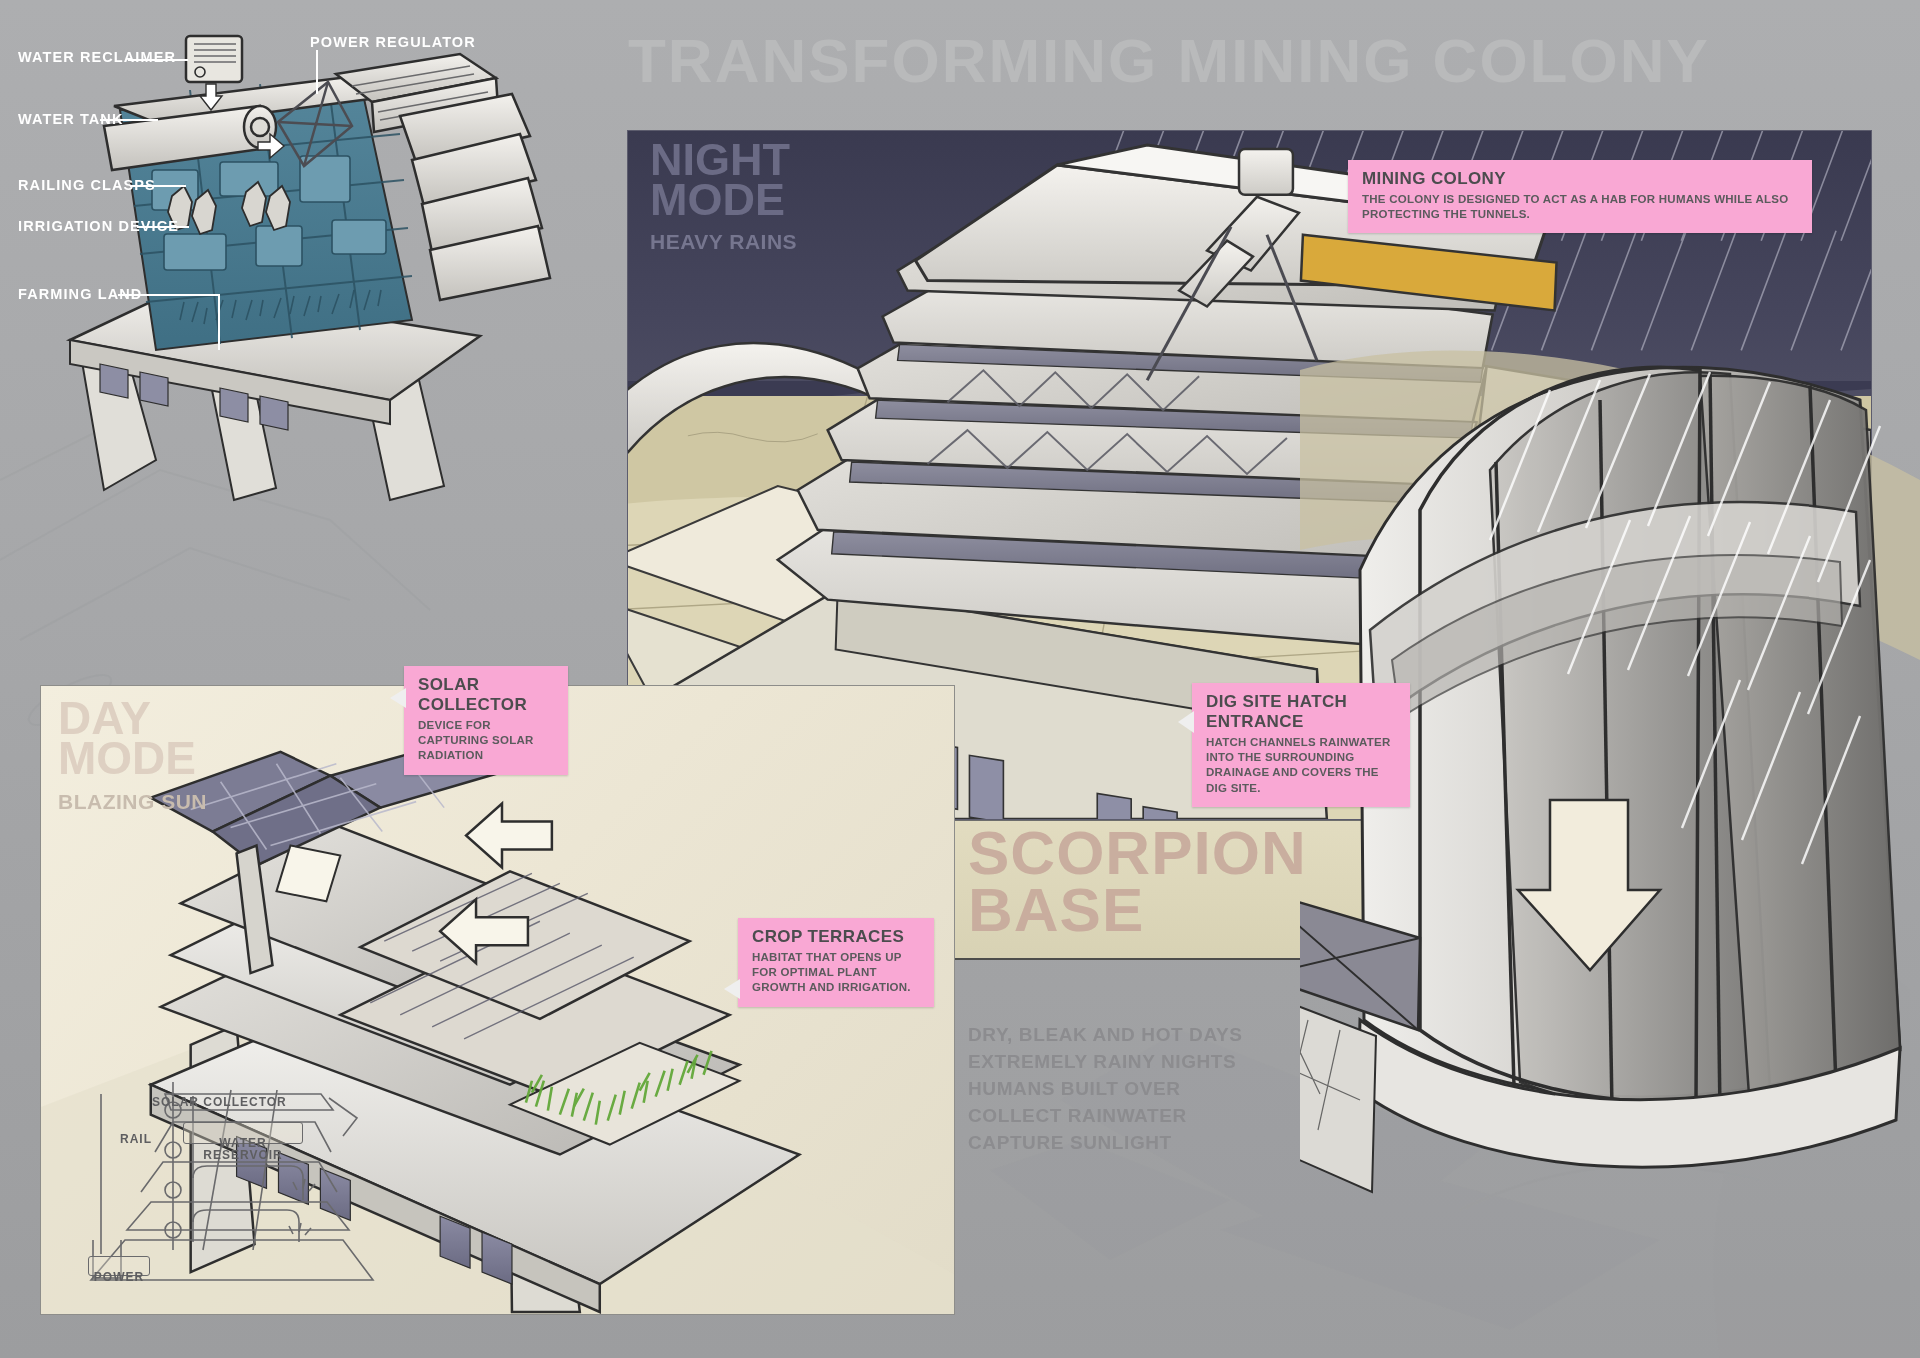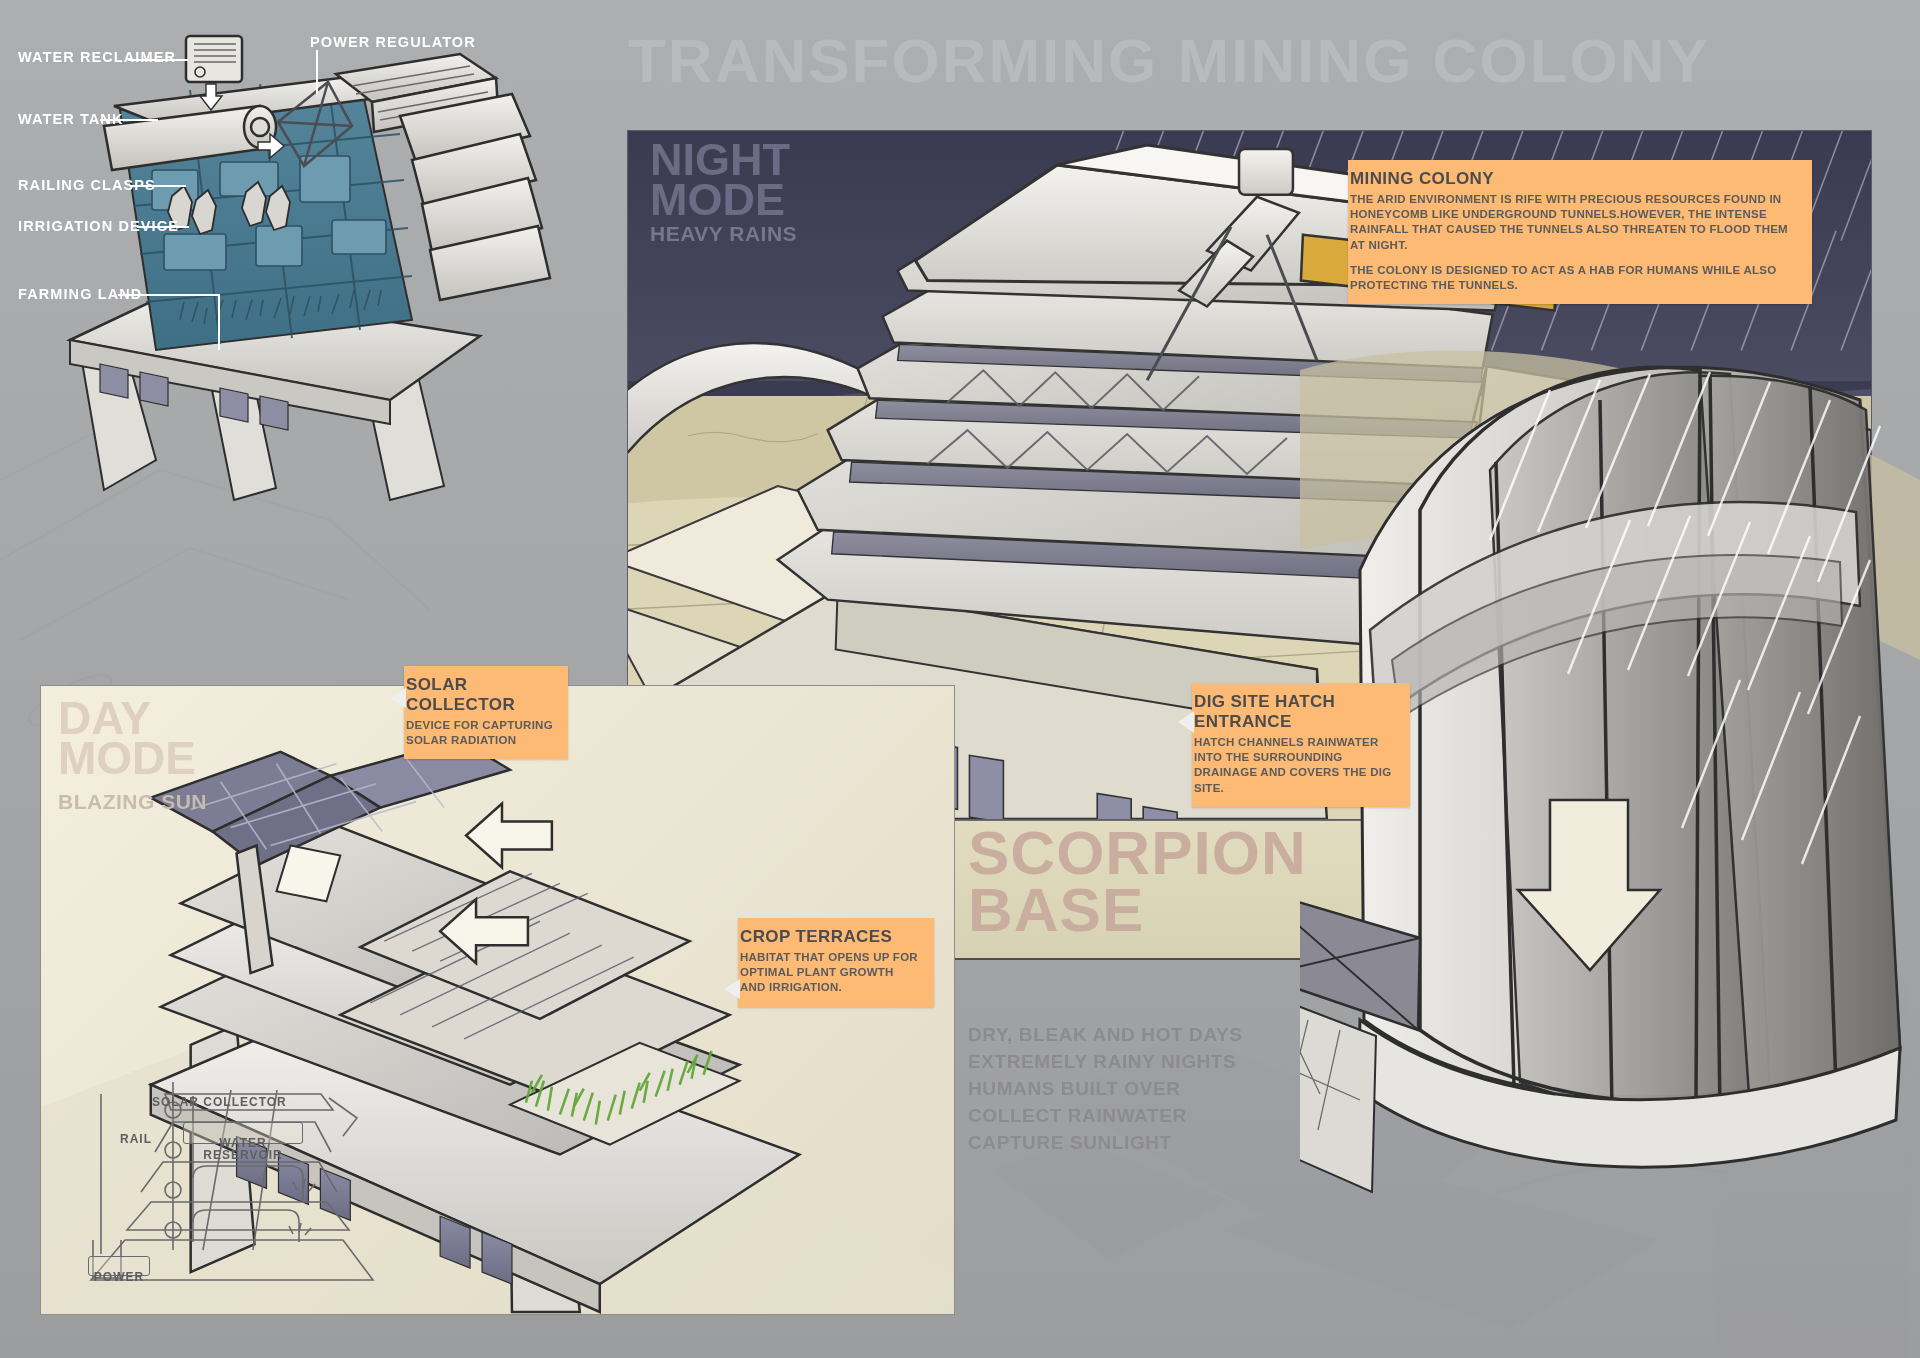--- a/index.html
+++ b/index.html
@@ -44,21 +44,21 @@
   .night-hills{position:absolute;left:0;top:200px;right:0;height:120px;}
   .night-ground{position:absolute;left:0;top:265px;right:0;bottom:0;
      background:linear-gradient(180deg,#cfc7a6 0%, #ddd7bb 30%, #e6e1c7 60%, #efebd6 100%);}
   .rain-field{position:absolute;inset:0;pointer-events:none;}
   .rain-field svg{width:100%;height:100%;display:block;}
 
   .mode-tag{position:absolute;z-index:6;user-select:none;}
   .mode-tag .m1,.mode-tag .m2{font-weight:bold;line-height:.88;letter-spacing:0px;}
   .night-tag{left:650px;top:140px;}
   .night-tag .m1,.night-tag .m2{font-size:45px;color:#6b6b85;}
-  .night-tag .sub{font-size:21px;font-weight:bold;color:#76768f;letter-spacing:.5px;margin-top:3px;}
+  .night-tag .sub{font-size:21px;font-weight:bold;color:#76768f;letter-spacing:.5px;margin-top:11px;}
 
   
   .day-panel{
     position:absolute;left:40px;top:685px;width:915px;height:630px;
     background:linear-gradient(135deg,#f3eede 0%, #ece6d4 45%, #e2dcc8 100%);
     border:1px solid #8d8d8a;
     overflow:hidden;
   }
   .day-tag{left:58px;top:698px;}
   .day-tag .m1,.day-tag .m2{font-size:46px;color:#ded0c2;}
@@ -76,22 +76,22 @@
     font-size:62px;font-weight:bold;line-height:.92;letter-spacing:1px;
     color:#c6a79a;opacity:.85;user-select:none;
   }
   .scorpion-list{
     position:absolute;left:968px;top:1022px;
     font-size:19px;font-weight:bold;letter-spacing:.6px;line-height:1.42;
     color:#8c8c8f;user-select:none;
   }
 
   
-  .callout{position:absolute;background:#fdba74;z-index:20;
-     padding:9px 13px 11px 2px;
+  .callout{position:absolute;background:#f9a8d4;z-index:20;
+     padding:9px 13px 11px 14px;
      box-shadow:0 1px 2px rgba(0,0,0,.18);}
   .callout h4{margin:0 0 3px 0;font-size:17px;font-weight:bold;letter-spacing:.4px;color:#4c4c4e;}
   .callout p{margin:0;font-size:11.5px;font-weight:bold;letter-spacing:.25px;line-height:1.32;color:#5b5b5d;}
   .callout p + p{margin-top:10px;}
   .callout .tail{position:absolute;width:0;height:0;}
 
   
   .cut-label{position:absolute;color:#ffffff;font-size:14.5px;font-weight:bold;letter-spacing:1.1px;
      white-space:nowrap;z-index:30;user-select:none;}
   .leader{position:absolute;height:1.5px;background:#ffffff;z-index:29;}
@@ -636,21 +636,20 @@
   <div class="scorpion-list">
     <div>DRY, BLEAK AND HOT DAYS</div>
     <div>EXTREMELY RAINY NIGHTS</div>
     <div>HUMANS BUILT OVER</div>
     <div>COLLECT RAINWATER</div>
     <div>CAPTURE SUNLIGHT</div>
   </div>
 
   <div class="callout" style="left:1348px;top:160px;width:464px;">
     <h4>MINING COLONY</h4>
-    <p>THE ARID ENVIRONMENT IS RIFE WITH PRECIOUS RESOURCES FOUND IN HONEYCOMB LIKE UNDERGROUND TUNNELS.HOWEVER, THE INTENSE RAINFALL THAT CAUSED THE TUNNELS ALSO THREATEN TO FLOOD THEM AT NIGHT.</p>
     <p>THE COLONY IS DESIGNED TO ACT AS A HAB FOR HUMANS WHILE ALSO PROTECTING THE TUNNELS.</p>
   </div>
 
   <div class="callout" style="left:1192px;top:683px;width:218px;">
     <h4>DIG SITE HATCH ENTRANCE</h4>
     <p>HATCH CHANNELS RAINWATER INTO THE SURROUNDING DRAINAGE AND COVERS THE DIG SITE.</p>
     <div class="tail" style="left:-14px;top:28px;border-top:11px solid transparent;border-bottom:11px solid transparent;border-right:16px solid #efefef;"></div>
   </div>
 
   <div class="callout" style="left:404px;top:666px;width:164px;">

